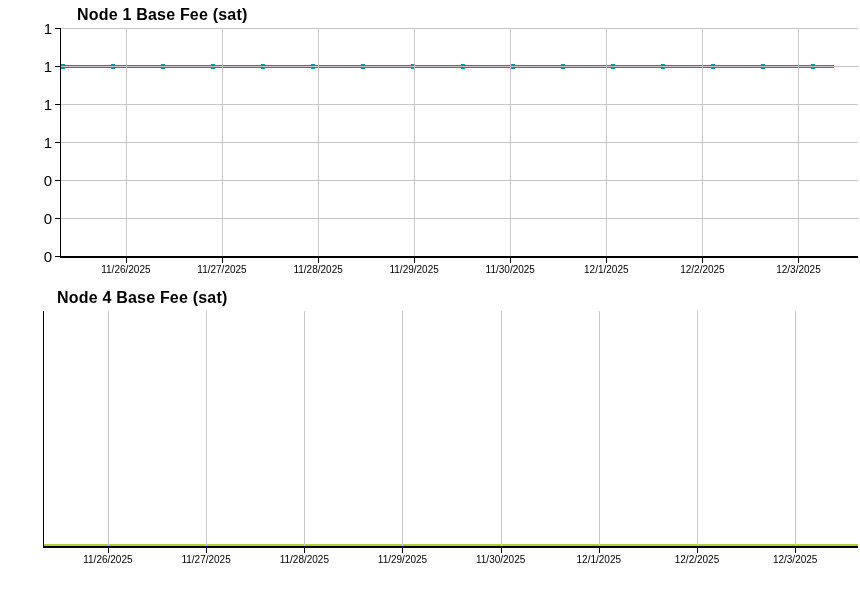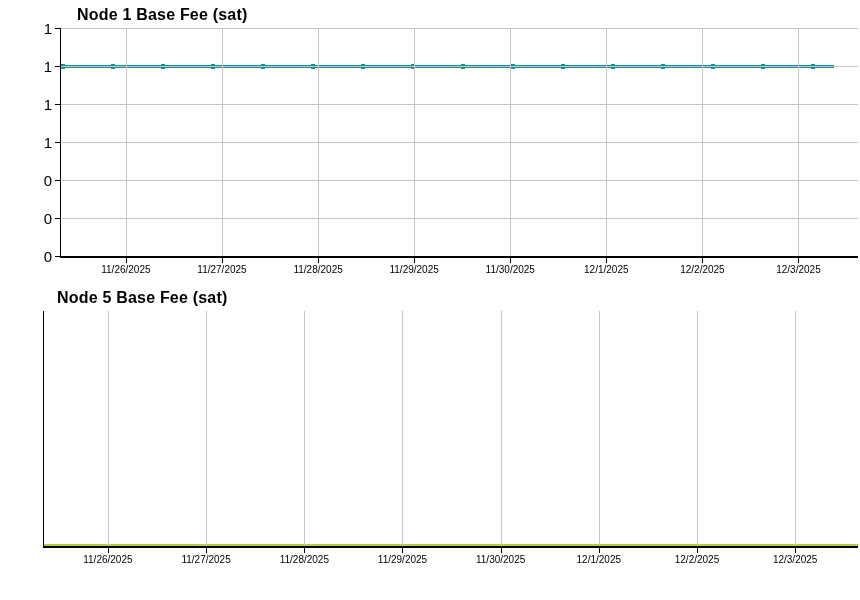--- a/index.html
+++ b/index.html
@@ -113,21 +113,21 @@
       <div class="ylabel" style="top: 66.667%;">0</div>
       <div class="hgrid" style="top: 83.333%;"></div>
       <div class="ytick" style="top: 83.333%;"></div>
       <div class="ylabel" style="top: 83.333%;">0</div>
       <div class="ytick" style="top: 100%;"></div>
       <div class="ylabel" style="top: 100%;">0</div>
     </div>
 </div>
 
 <div class="chart" id="chart2">
-  <div class="chart-title">Node 5 Base Fee (sat)</div>
+  <div class="chart-title">Node 4 Base Fee (sat)</div>
   <div class="plot" id="plot2">
     <div class="series-line" id="line2" style="background: rgb(175, 209, 55);"></div>
   <div class="vgrid" style="left: 7.85%;"></div>
       <div class="xtick" style="left: 7.85%;"></div>
       <div class="xlabel" style="left: 7.85%;">11/26/2025</div>
       <div class="vgrid" style="left: 19.91%;"></div>
       <div class="xtick" style="left: 19.91%;"></div>
       <div class="xlabel" style="left: 19.91%;">11/27/2025</div>
       <div class="vgrid" style="left: 31.98%;"></div>
       <div class="xtick" style="left: 31.98%;"></div>

